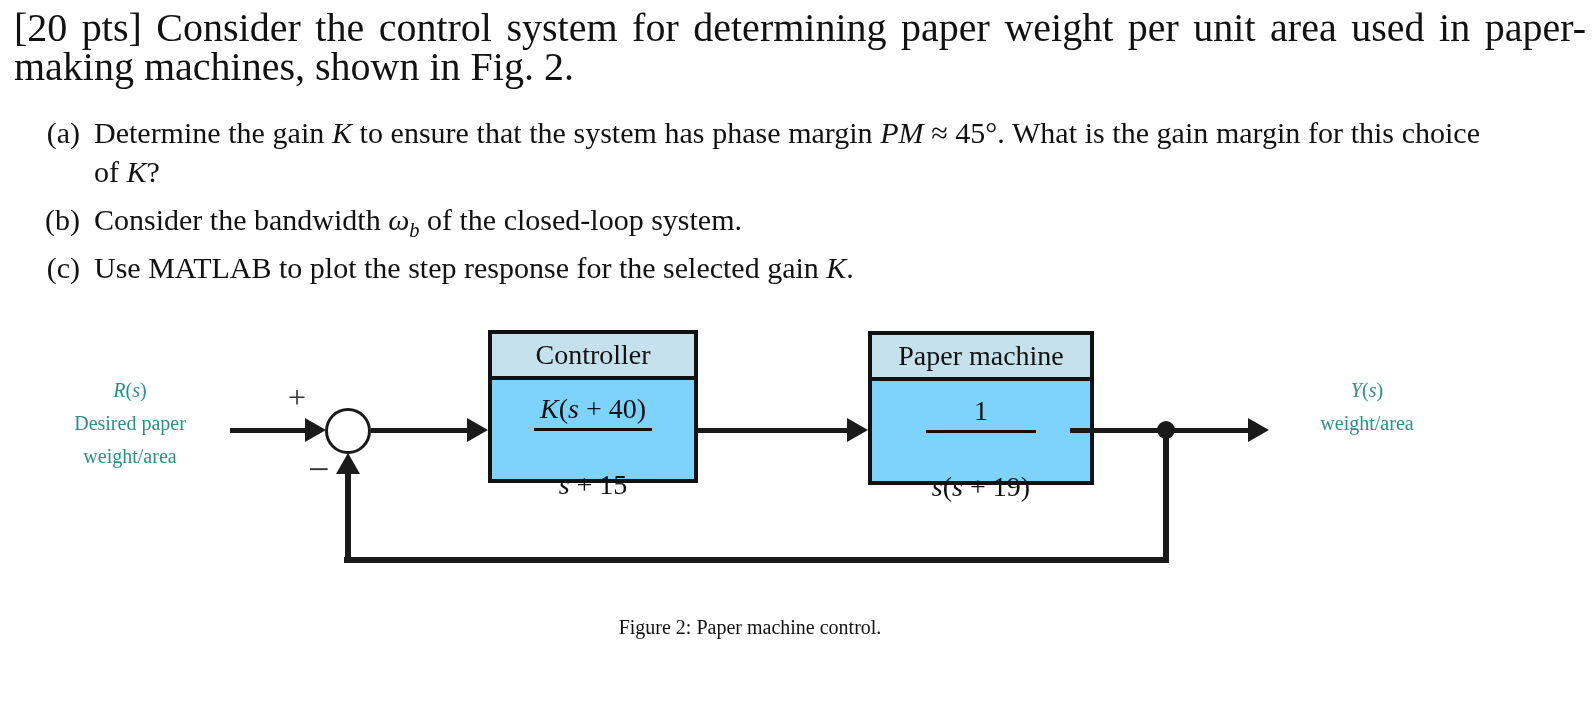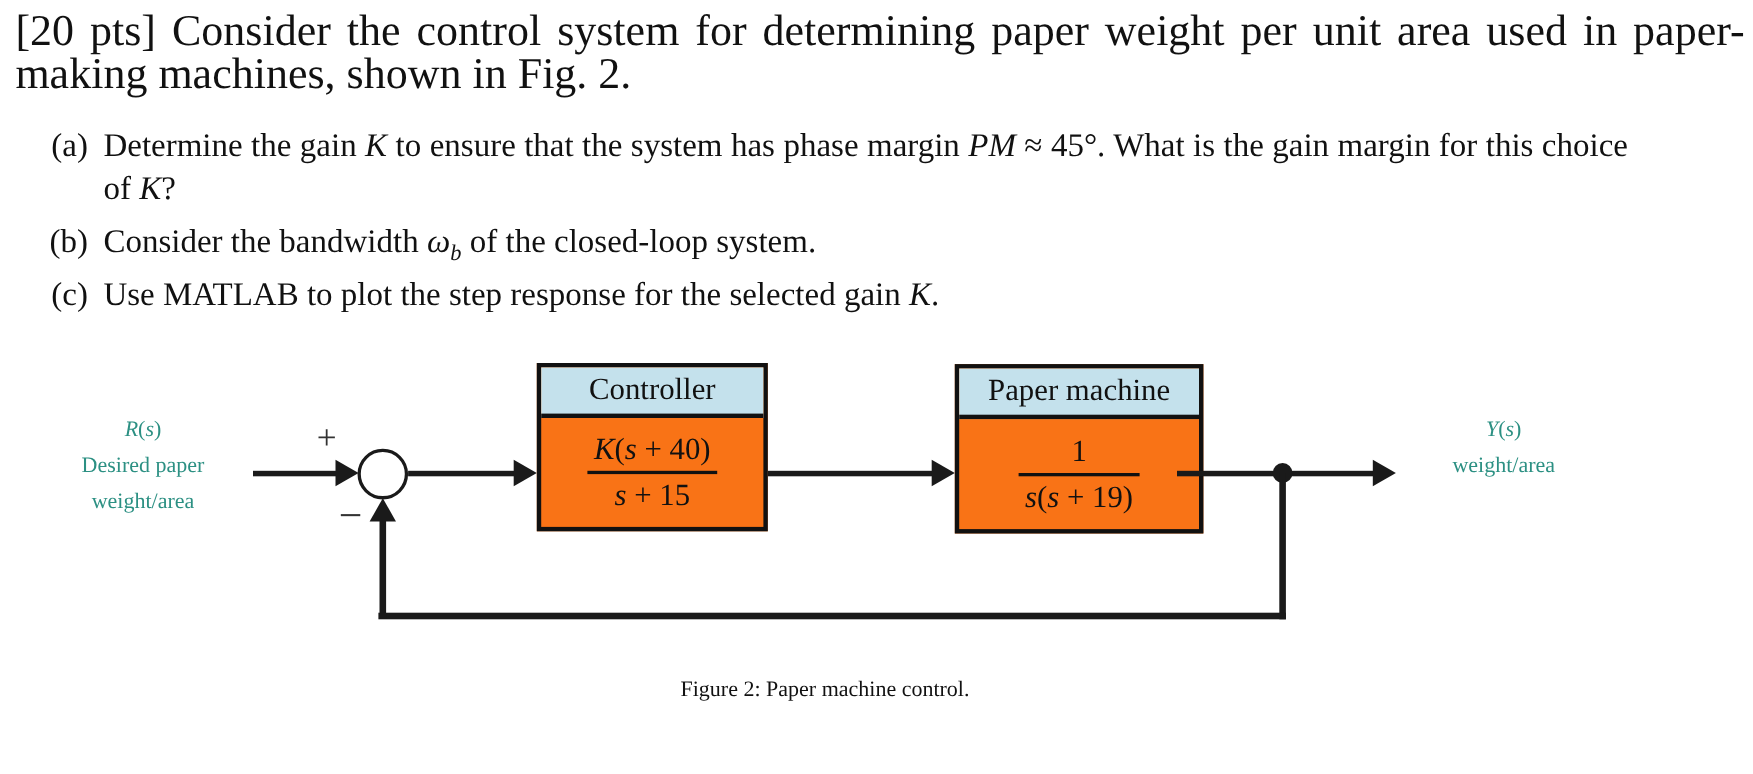--- a/index.html
+++ b/index.html
@@ -26,30 +26,30 @@
     border-top:12px solid transparent; border-bottom:12px solid transparent;
     border-left:21px solid #1a1a1a; }
   .arr-up { position:absolute; width:0; height:0;
     border-left:12px solid transparent; border-right:12px solid transparent;
     border-bottom:21px solid #1a1a1a; }
   .sumcircle { position:absolute; left:325px; top:408px; width:46px; height:46px;
     box-sizing:border-box; border:3px solid #1a1a1a; border-radius:50%; background:#fff; }
   .sign { position:absolute; color:#333; font-size:32px; line-height:1; }
   .dot { position:absolute; width:18px; height:18px; border-radius:50%; background:#1a1a1a; }
   
-  .block { position:absolute; box-sizing:border-box; border:4px solid #111; background:#f97316; }
+  .block { position:absolute; box-sizing:border-box; border:4px solid #111; background:#7dd3fc; }
   .block .bhead {
     height:46px; box-sizing:border-box; border-bottom:4px solid #111;
     background:#c4e1ec; display:flex; align-items:center; justify-content:center;
     font-size:28px;
   }
   .block .bbody { display:flex; align-items:center; justify-content:center; height:calc(100% - 46px); }
   .frac { display:inline-flex; flex-direction:column; align-items:center; font-size:28px; line-height:1.25; }
   .frac .rule { align-self:stretch; height:3px; background:#111; margin:2px 0; }
-  .frac .num, .frac .den { padding:0 6px; white-space:pre; }
+  .frac .num, .frac .den { padding:0 6px; white-space:pre;margin-top:34px; }
   
   .siglabel { position:absolute; width:230px; text-align:center; color:#2c9083;
     font-size:20px; line-height:33px; }
   
   .caption { position:absolute; left:0; top:616px; width:1500px; text-align:center; font-size:20px; }
 </style>
 </head>
 <body>
 
 <div class="page">

